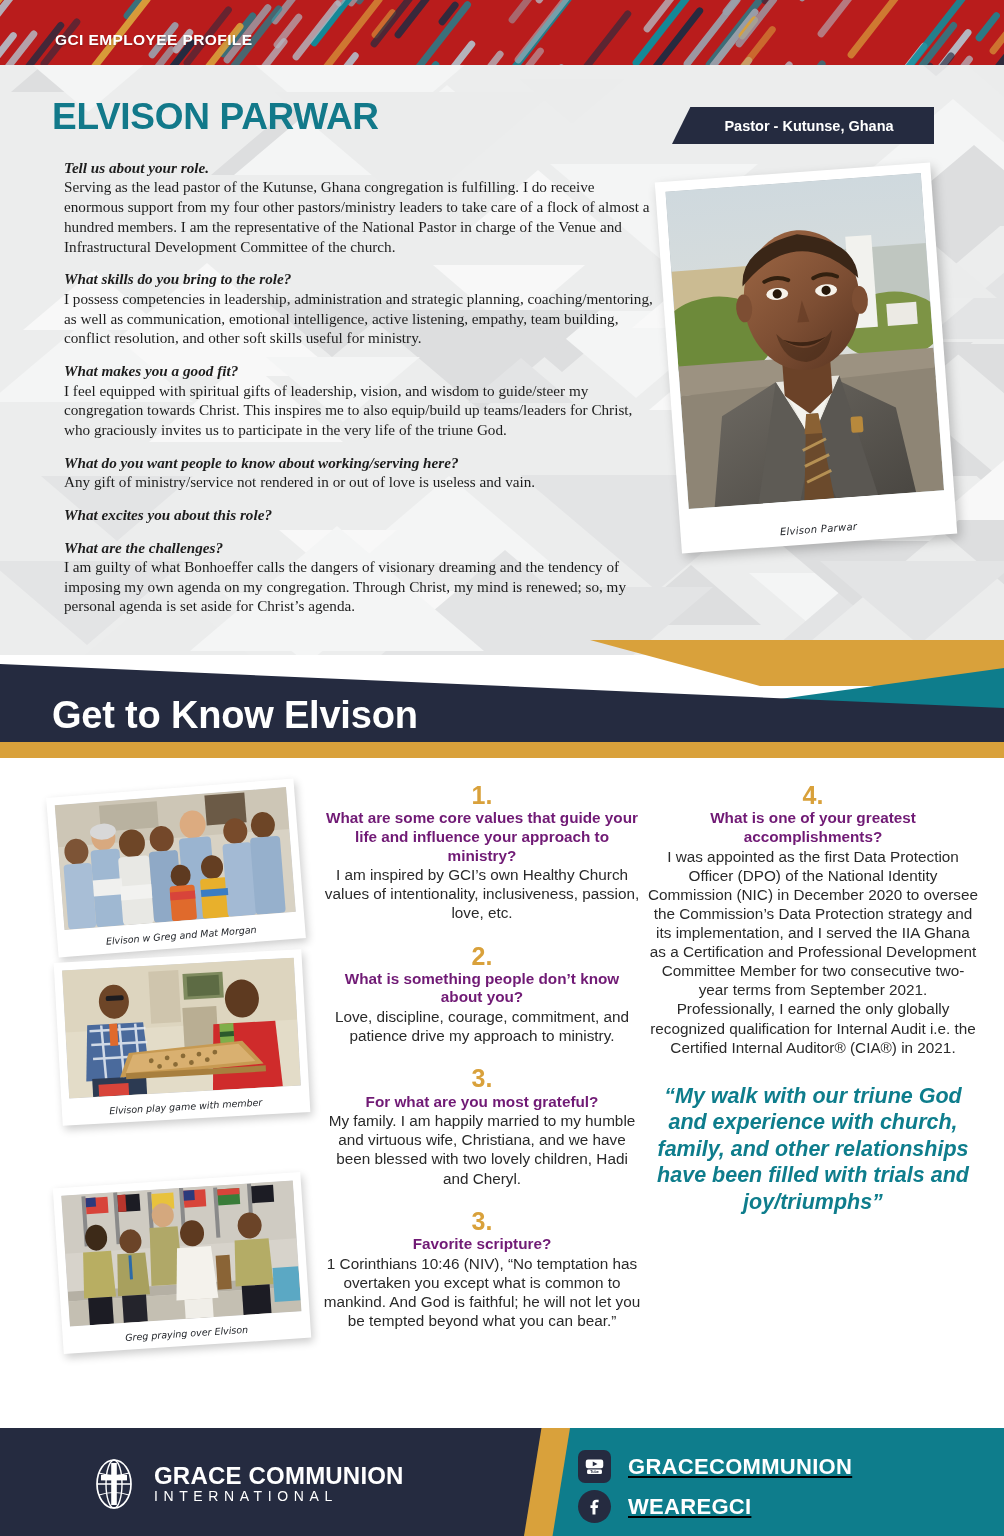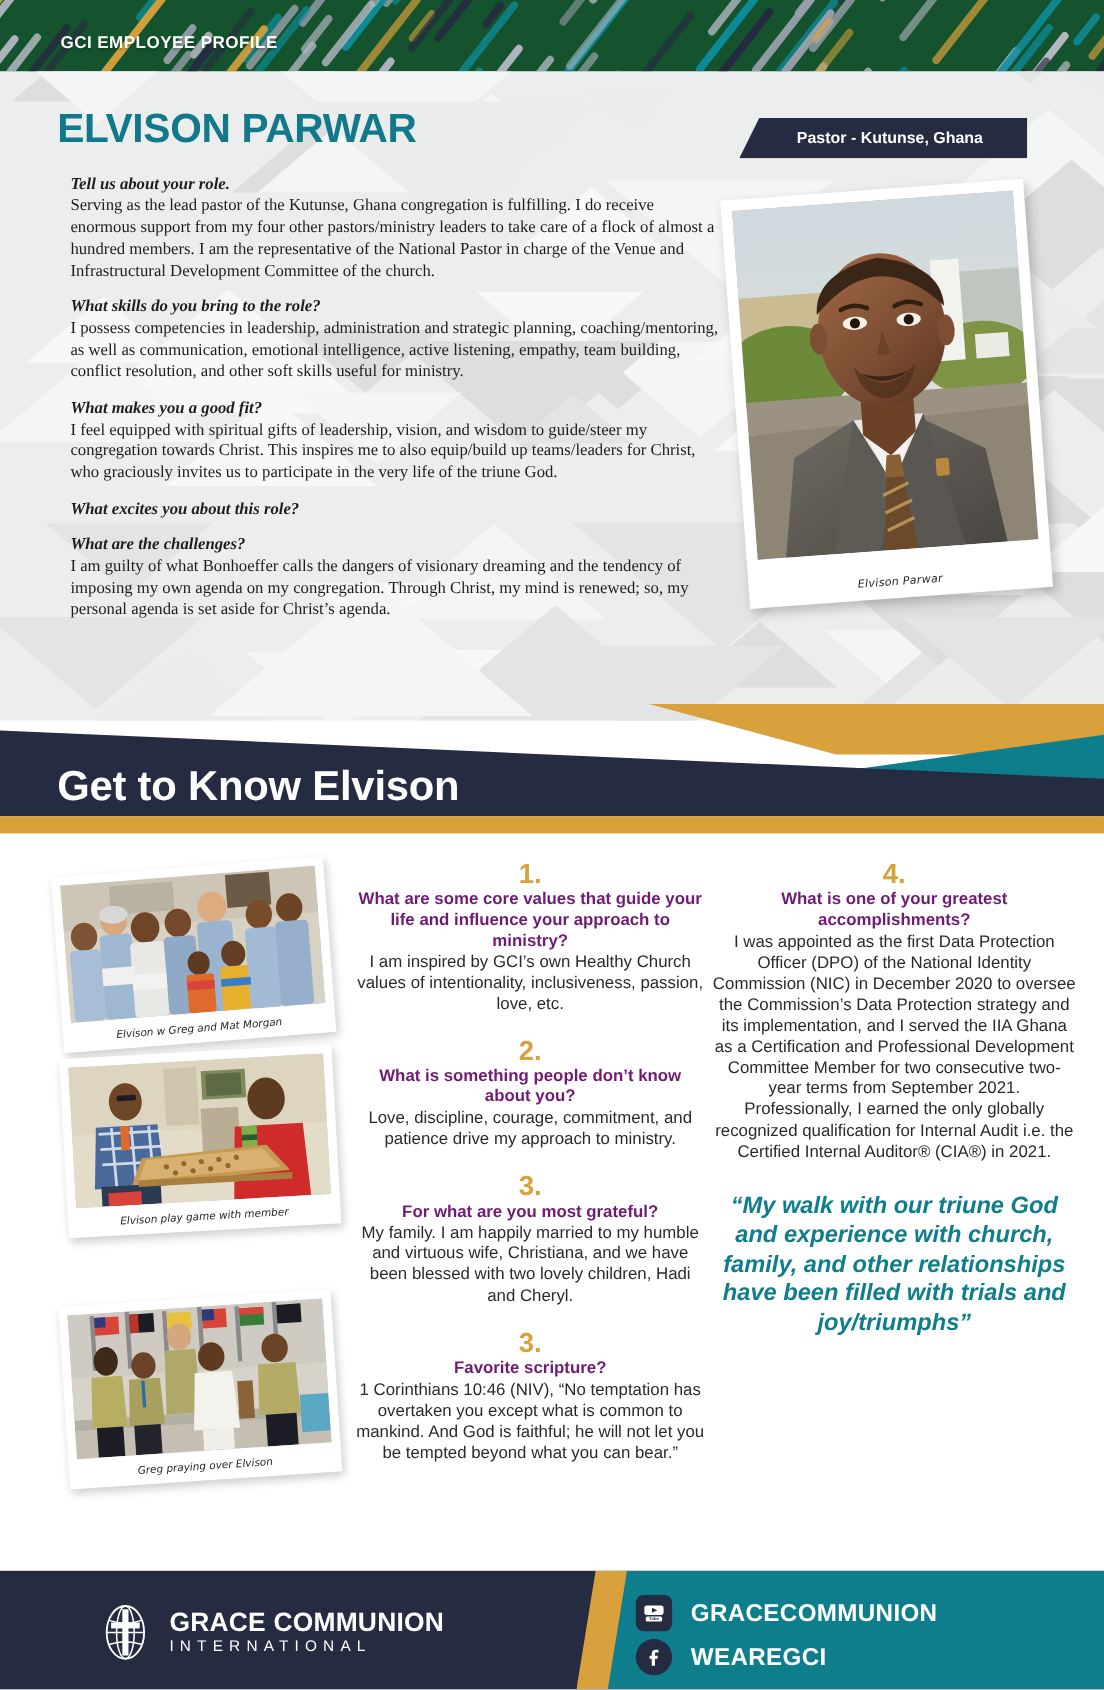--- a/index.html
+++ b/index.html
@@ -5,21 +5,21 @@
   * { box-sizing: border-box; margin: 0; padding: 0; }
   html, body {
     width: 1004px; height: 1536px;
     background: #ffffff;
     font-family: "Liberation Sans", sans-serif;
     overflow: hidden;
   }
   .page { position: relative; width: 1004px; height: 1536px; background:#fff; }
 
   
-  .topbar { position:absolute; top:0; left:0; width:1004px; height:65px; background:#14532d; overflow:hidden; }
+  .topbar { position:absolute; top:0; left:0; width:1004px; height:65px; background:#b91c1c; overflow:hidden; }
   .topbar .stripes { position:absolute; inset:-40px -20px; }
   .topbar .stripes i {
     position:absolute; display:block; height:7px; border-radius:4px;
     transform: rotate(-52deg); transform-origin: left center;
   }
   .topbar-label {
     position:absolute; left:55px; top:40px; transform:translateY(-50%);
     color:#fff; font-size:15.5px; font-weight:bold; letter-spacing:0.4px; z-index:5;
     text-shadow:0 1px 2px rgba(0,0,0,.25);
   }
@@ -98,21 +98,21 @@
   .footer { position:absolute; top:1428px; left:0; width:1004px; height:108px; overflow:hidden; background:#252b40; }
   .footer .teal-panel { position:absolute; top:0; right:0; width:480px; height:108px; background:#0e7d8c;
     clip-path: polygon(8% 0, 100% 0, 100% 100%, 0 100%); }
   .footer .gold-slash { position:absolute; top:0; left:524px; width:46px; height:108px; background:#d9a13b;
     clip-path: polygon(38% 0, 100% 0, 62% 100%, 0 100%); }
   .logo-row { position:absolute; left:88px; top:30px; display:flex; align-items:center; gap:14px; z-index:4; }
   .logo-mark { width:52px; height:52px; position:relative; }
   .logo-text { color:#fff; }
   .logo-text .l1 { font-size:24px; font-weight:bold; letter-spacing:0.2px; line-height:1.05; }
   .logo-text .l2 { font-size:14px; letter-spacing:5.6px; line-height:1.25; }
-  .social { position:absolute; z-index:5; display:flex; align-items:center; gap:17px; }
+  .social { position:absolute; z-index:5; display:flex; align-items:center; gap:17px;text-decoration:underline; }
   .social .icon { width:33px; height:33px; border-radius:7px; background:#252b40;
     display:flex; align-items:center; justify-content:center; }
   .social .handle { color:#fff; font-size:22px; font-weight:bold; letter-spacing:0.3px; }
 </style>
 </head>
 <body>
 
 <div class="page">
 
   <div class="topbar">
@@ -340,20 +340,24 @@
       </div>
       <div class="qa-block">
         <div class="qa-q">What skills do you bring to the role?</div>
         <div class="qa-a">I possess competencies in leadership, administration and strategic planning, coaching/mentoring, as well as communication, emotional intelligence, active listening, empathy, team building, conflict resolution, and other soft skills useful for ministry.</div>
       </div>
       <div class="qa-block">
         <div class="qa-q">What makes you a good fit?</div>
         <div class="qa-a">I feel equipped with spiritual gifts of leadership, vision, and wisdom to guide/steer my congregation towards Christ. This inspires me to also equip/build up teams/leaders for Christ, who graciously invites us to participate in the very life of the triune God.</div>
       </div>
       <div class="qa-block">
+        <div class="qa-q">What do you want people to know about working/serving here?</div>
+        <div class="qa-a">Any gift of ministry/service not rendered in or out of love is useless and vain.</div>
+      </div>
+      <div class="qa-block">
         <div class="qa-q">What excites you about this role?</div>
       </div>
       <div class="qa-block">
         <div class="qa-q">What are the challenges?</div>
         <div class="qa-a">I am guilty of what Bonhoeffer calls the dangers of visionary dreaming and the tendency of imposing my own agenda on my congregation. Through Christ, my mind is renewed; so, my personal agenda is set aside for Christ’s agenda.</div>
       </div>
     </div>
 
   <div class="banner">
     <svg width="1004" height="118" viewBox="0 0 1004 118" style="position:absolute;top:0;left:0;">

